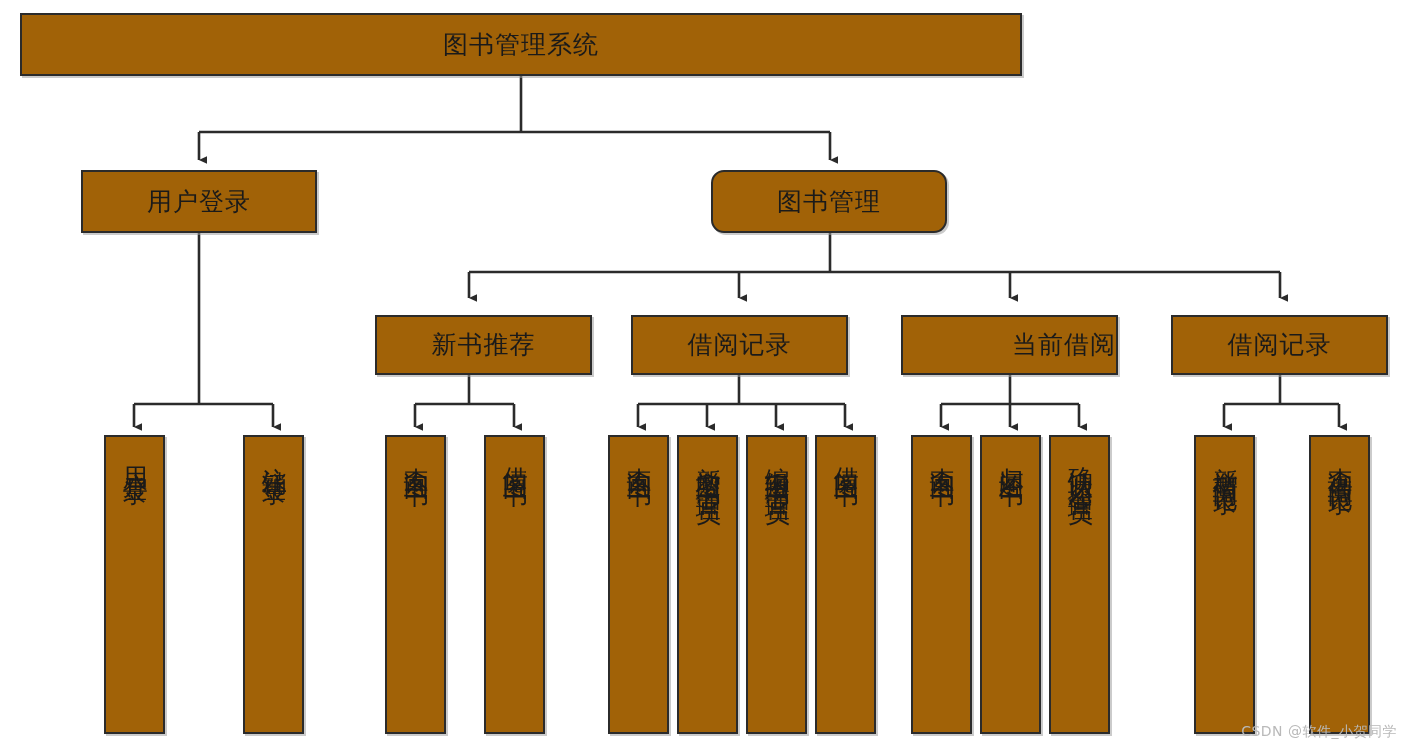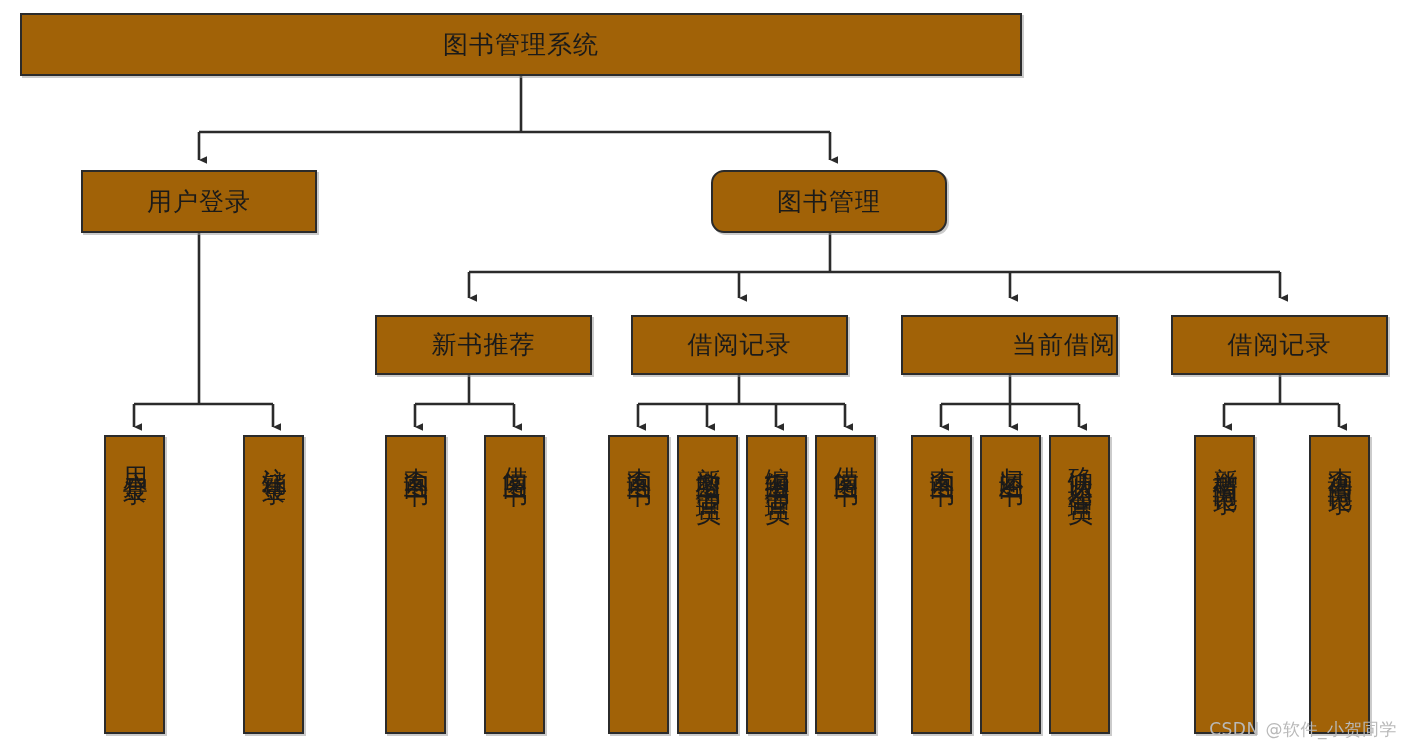--- a/index.html
+++ b/index.html
@@ -62,21 +62,21 @@
     text-orientation: upright;
     font-size: 25px;
     line-height: 1.05;
     letter-spacing: 5px;
     white-space: nowrap;
   }
   #watermark {
     position: absolute;
     right: 8px;
     bottom: 6px;
-    font-size: 17px;
+    font-size: 14px;
     color: #b9b9b9;
     letter-spacing: 0.5px;
     z-index: 5;
     white-space: nowrap;
     font-family: "DejaVu Sans", "Liberation Sans", sans-serif;
   }
 </style>
 </head>
 <body>
 

